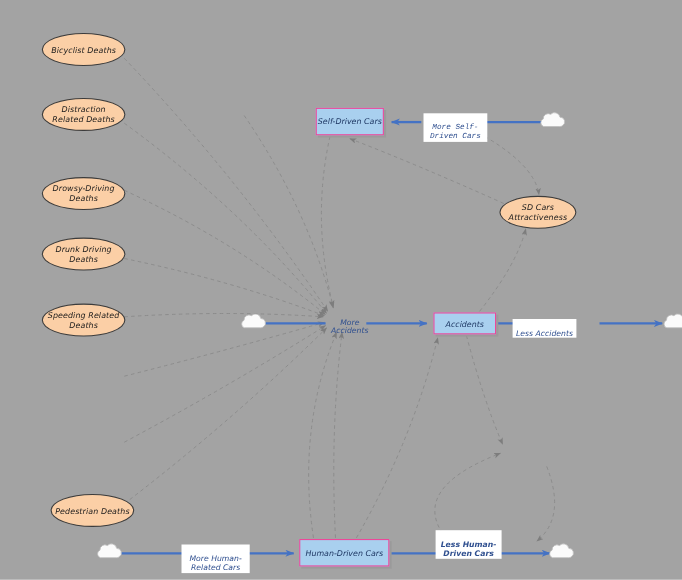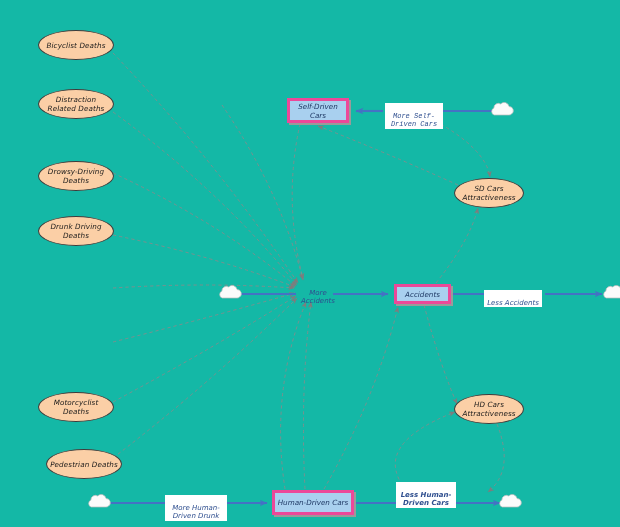--- a/index.html
+++ b/index.html
@@ -1,20 +1,20 @@
 <!DOCTYPE html>
 <html><head>
 <meta charset="utf-8">
 <style>
   html,body{margin:0;padding:0;background:#ffffff;}
   body{
     font-family:"DejaVu Sans", sans-serif;
     width:620px;height:527px;overflow:hidden;position:relative;
   }
-  #stage{position:relative;width:620px;height:527px;background:#14b8a6;}
+  #stage{position:relative;width:620px;height:527px;background:#a3a3a3;}
   #wires{position:absolute;left:0;top:0;width:620px;height:527px;}
 
   .node{position:absolute;box-sizing:border-box;}
 
   
   .ellipse{
     display:flex;align-items:center;justify-content:center;text-align:center;
     border-radius:50%;
     border:1px solid #3c3c3c;
     background:#fbcfa6;
@@ -23,21 +23,21 @@
     font-style:italic;
     letter-spacing:.1px;
     padding:0 3px;
   }
   .ellipse.hot{background:#f96a10;border-color:#3c3c3c;}
 
   
   .stock{
     display:flex;align-items:center;justify-content:center;text-align:center;
     background:#a9d0ef;
-    border:3px solid #ec4899;
+    border:1px solid #ec4899;
     box-shadow:2px 2px 0 #9a9a9a;
     color:#1f3864;
     font-size:7.2px;line-height:9px;
     font-style:italic;
   }
 
   
   .flowlabel{
     position:absolute;text-align:center;
     color:#2f4f8f;
@@ -150,37 +150,33 @@
 Related Deaths</span>
   </div>
   <div class="node ellipse" style="left:38px;top:161px;width:76px;height:30px;">
     <span>Drowsy-Driving
 Deaths</span>
   </div>
   <div class="node ellipse" style="left:38px;top:216px;width:76px;height:30px;">
     <span>Drunk Driving
 Deaths</span>
   </div>
-  <div class="node ellipse" style="left:38px;top:392px;width:76px;height:30px;">
-    <span>Motorcyclist
+  <div class="node ellipse" style="left:38px;top:276px;width:76px;height:30px;">
+    <span>Speeding Related
 Deaths</span>
   </div>
   <div class="node ellipse" style="left:46px;top:449px;width:76px;height:30px;">
     <span>Pedestrian
 Deaths</span>
   </div>
 
   <div class="node ellipse" style="left:454px;top:178px;width:70px;height:30px;">
     <span>SD Cars
 Attractiveness</span>
   </div>
-  <div class="node ellipse" style="left:454px;top:394px;width:70px;height:30px;">
-    <span>HD Cars
-Attractiveness</span>
-  </div>
 
   <div class="node stock" style="left:287px;top:98px;width:62px;height:25px;">
     <span>Self-Driven
 Cars</span>
   </div>
   <div class="node stock" style="left:394px;top:284px;width:57px;height:20px;">
     <span>Accidents</span>
   </div>
   <div class="node stock" style="left:272px;top:490px;width:82px;height:25px;">
     <span>Human-Driven
@@ -188,25 +184,25 @@
   </div>
 
   <div class="flowlabel" style="left:385px;top:103px;width:56px;font-family:Liberation Mono, monospace;">
     <span>More Self-
 Driven Cars</span>
   </div>
   <div class="flowlabel plain" style="left:295px;top:280px;width:44px;">
     <span>More
 Accidents</span>
   </div>
-  <div class="flowlabel" style="left:484px;top:290px;width:56px;">
+  <div class="flowlabel" style="left:466px;top:290px;width:56px;">
     <span>Less Accidents</span>
   </div>
   <div class="flowlabel" style="left:165px;top:495px;width:60px;">
     <span>More Human-
-Driven Drunk</span>
+Related Cars</span>
   </div>
   <div class="flowlabel" style="left:396px;top:482px;width:58px;font-weight:bold;">
     <span>Less Human-
 Driven Cars</span>
   </div>
 
 </div>
 
 </body></html>

